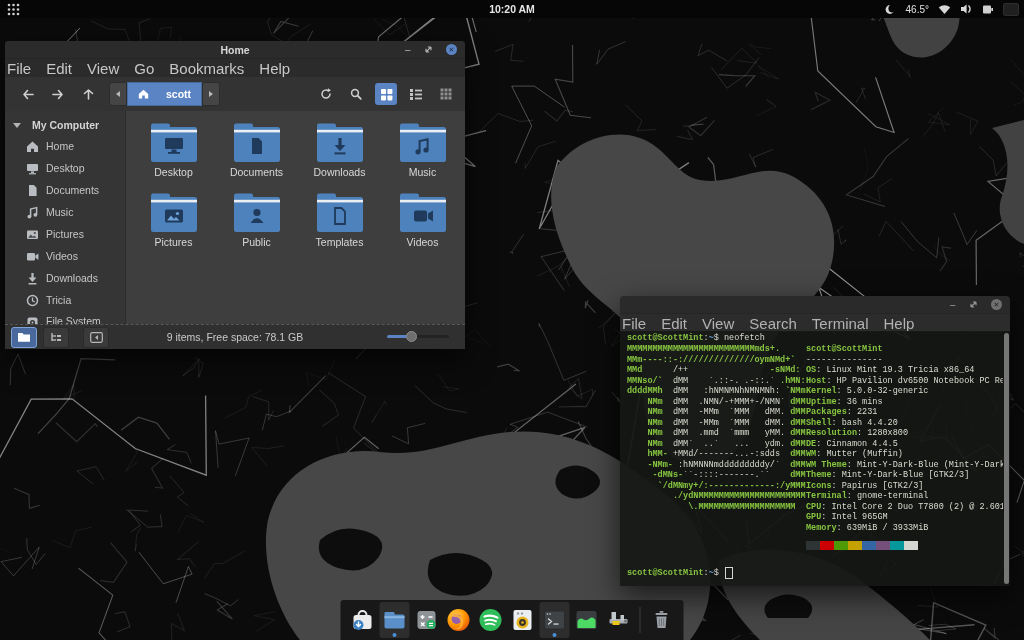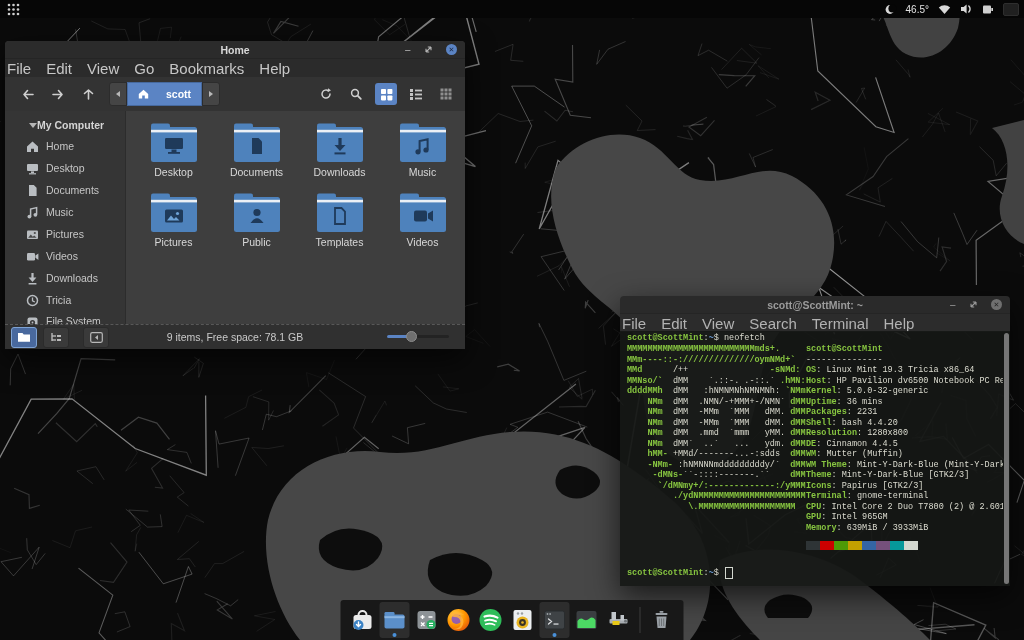--- a/index.html
+++ b/index.html
@@ -43,21 +43,21 @@
   .path-chev.l{border-radius:3px 0 0 3px;}
   .path-chev.r{border-radius:0 3px 3px 0;}
   .path-main{height:22px;background:#5b84c4;border:1px solid #46699e;display:flex;align-items:center;
     gap:17px;padding:0 10px;color:#fff;font-size:10.5px;font-weight:bold;}
   .fm-tools-right{margin-left:auto;display:flex;align-items:center;gap:8px;padding-right:8px;}
   .view-btn{width:22px;height:22px;border-radius:3px;display:flex;align-items:center;justify-content:center;}
   .view-btn.active{background:#5b84c4;}
   .fm-body{position:absolute;top:70px;bottom:24px;left:0;right:0;display:flex;overflow:hidden;}
   .fm-sidebar{width:120px;background:#353535;border-right:1px solid #2c2c2c;padding-top:5px;
     font-size:10.5px;color:#c6c6c6;flex-shrink:0;}
-  .side-header{display:flex;align-items:center;gap:0;padding:3px 0 4px 24px;color:#d4d4d4;font-weight:bold;}
+  .side-header{display:flex;align-items:center;gap:11px;padding:3px 0 4px 8px;color:#d4d4d4;font-weight:bold;}
   .tri-down{width:0;height:0;border-left:4px solid transparent;border-right:4px solid transparent;
     border-top:5px solid #b5b5b5;}
   .side-item{display:flex;align-items:center;gap:7px;height:22px;padding-left:21px;}
   .side-item svg{flex-shrink:0;}
   .side-underline{border-bottom:1px solid #e0e0e0;padding-bottom:1px;}
   .fm-content{flex:1;background:#3e3e3e;padding:12px 2px 0 6px;display:grid;
     grid-template-columns:repeat(4,83px);justify-content:start;align-content:start;row-gap:15px;}
   .folder-item{width:83px;display:flex;flex-direction:column;align-items:center;color:#d8d8d8;
     font-size:10.5px;gap:3px;}
   .fm-statusbar{position:absolute;bottom:0;height:24px;left:0;right:0;background:#303030;
@@ -452,20 +452,21 @@
             <circle cx="11" cy="2" r="1.3"></circle>
           <circle cx="2" cy="6.5" r="1.3"></circle>
             <circle cx="6.5" cy="6.5" r="1.3"></circle>
             <circle cx="11" cy="6.5" r="1.3"></circle>
           <circle cx="2" cy="11" r="1.3"></circle>
             <circle cx="6.5" cy="11" r="1.3"></circle>
             <circle cx="11" cy="11" r="1.3"></circle>
         </g>
       </svg>
     </div>
+    <div class="panel-clock">10:20 AM</div>
     <div class="panel-right">
       <svg width="13" height="13" viewBox="0 0 13 13">
         <circle cx="6" cy="6.5" r="4.4" fill="#d8d8d8"></circle>
           <circle cx="8.4" cy="5.6" r="4" fill="#060606"></circle>
       </svg>
       <span class="panel-temp">46.5°</span>
       <svg width="13" height="11" viewBox="0 0 13 11">
         <path d="M6.5,10 L0.8,3.4 A9,9 0 0 1 12.2,3.4 Z" fill="#d8d8d8"></path>
       </svg>
       <svg width="13" height="12" viewBox="0 0 13 12">
@@ -787,21 +788,20 @@
       <div class="status-text">9 items, Free space: 78.1 GB</div>
       <div class="zoom-slider">
         <div class="zoom-fill"></div>
           <div class="zoom-knob"></div>
       </div>
     </div>
   </div>
 
   <div class="window terminal">
     <div class="titlebar">
-      <div class="title">scott@ScottMint: ~</div>
       <div class="tb-controls">
         <span class="tb-min" style="color:#9a9a9a">−</span>
         <svg width="9" height="9" viewBox="0 0 9 9">
           <path d="M2,7 L7,2 M7,2 h-3.2 M7,2 v3.2 M2,7 v-3.2 M2,7 h3.2" stroke="#9a9a9a" stroke-width="1.1" fill="none"></path>
         </svg>
         <div class="close-btn close-unfocused">✕</div>
       </div>
     </div>
     <div class="menubar" id="term-menu">
         <span>File</span>

